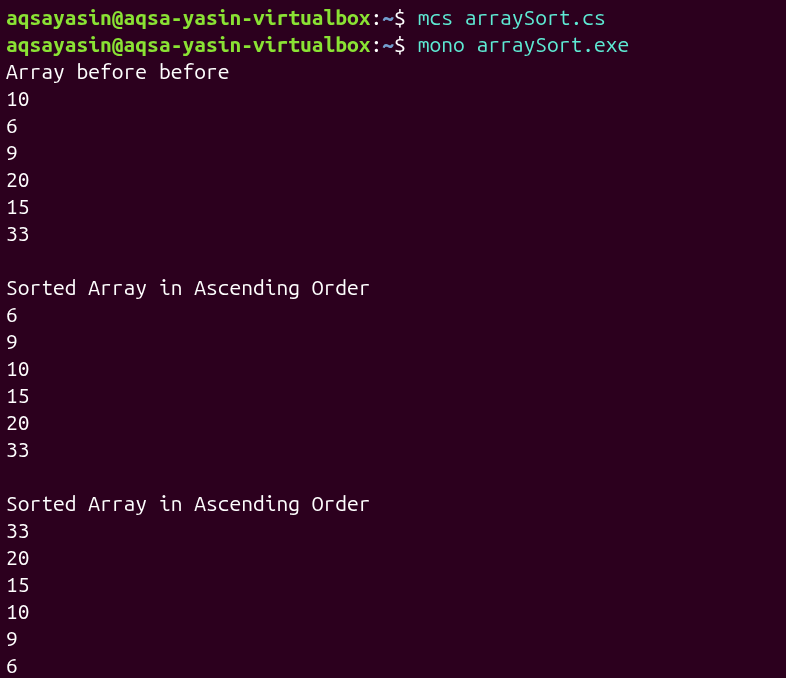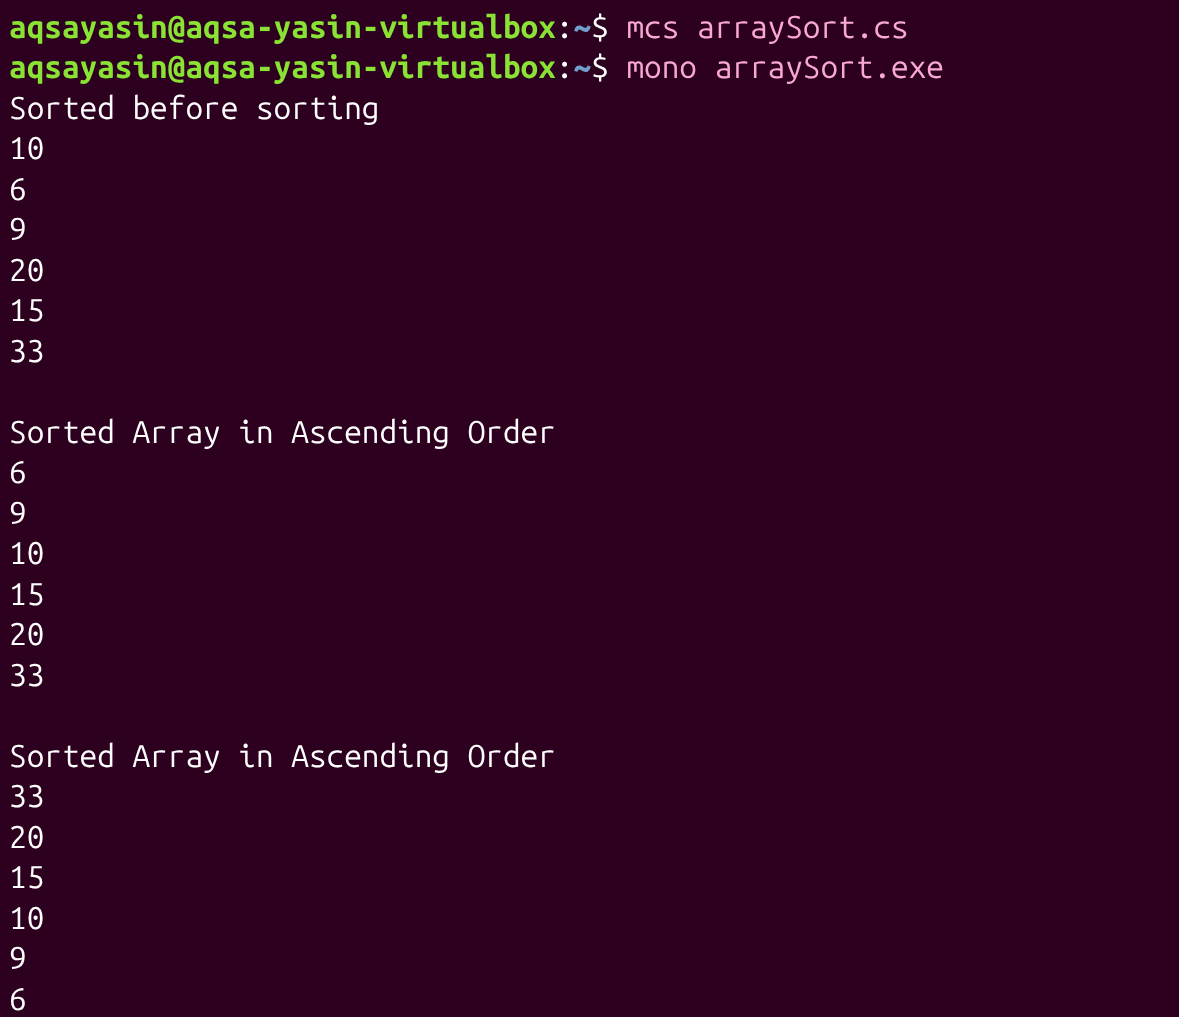--- a/index.html
+++ b/index.html
@@ -27,38 +27,38 @@
       color: #ffffff;
     }
     .path {
       color: #729fcf;
       font-weight: bold;
     }
     .dollar {
       color: #ffffff;
     }
     .command {
-      color: #f9a8d4;
+      color: #5eead4;
       text-align: right;
     }
     .output {
       color: #ffffff;
     }
     .blank {
       height: 27px;
     }
   </style>
 </head>
 <body>
 
 <div class="term-line"><span class="user-host">aqsayasin@aqsa-yasin-virtualbox</span><span class="colon">:</span><span class="path">~</span><span class="dollar">$</span><span class="command"> </span><span class="command">mcs arraySort.cs</span></div>
 
 <div class="term-line"><span class="user-host">aqsayasin@aqsa-yasin-virtualbox</span><span class="colon">:</span><span class="path">~</span><span class="dollar">$</span><span class="command"> </span><span class="command">mono arraySort.exe</span></div>
 
-<div class="term-line output">Sorted before sorting</div>
+<div class="term-line output">Array before before</div>
 <div class="term-line output">10</div>
 <div class="term-line output">6</div>
 <div class="term-line output">9</div>
 <div class="term-line output">20</div>
 <div class="term-line output">15</div>
 <div class="term-line output">33</div>
 
 <div class="blank"></div>
 
 <div class="term-line output">Sorted Array in Ascending Order</div>

